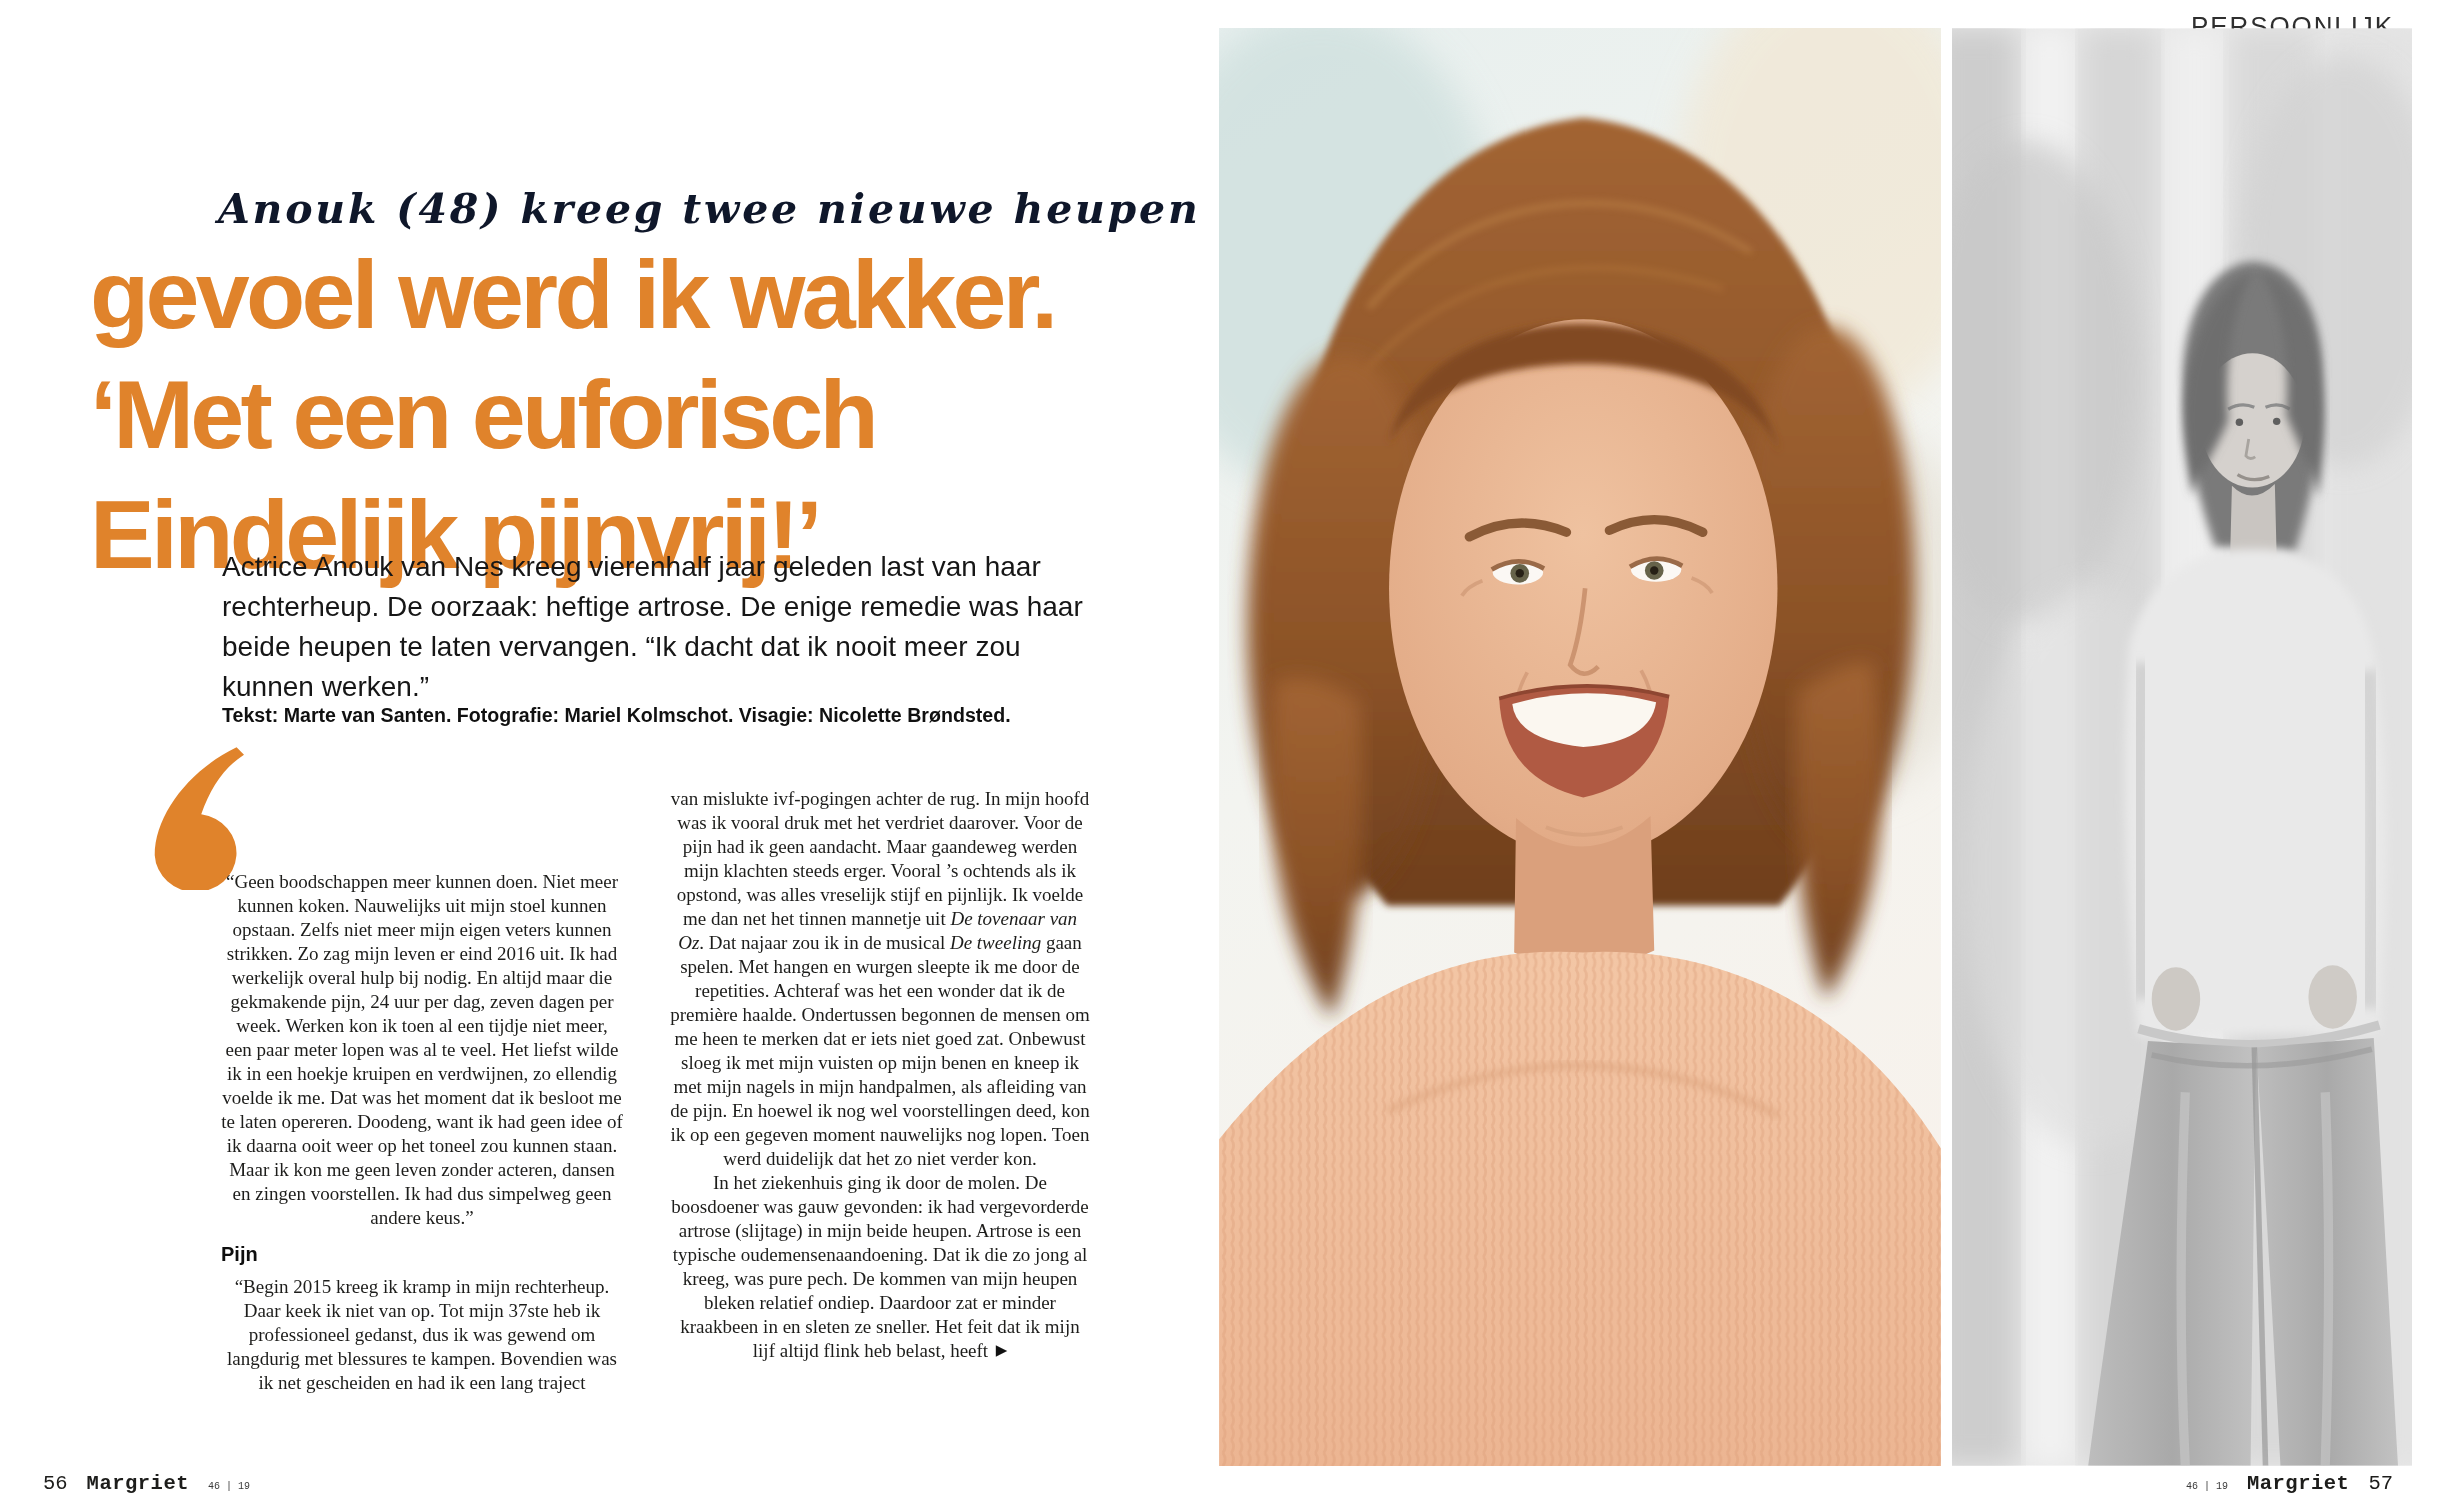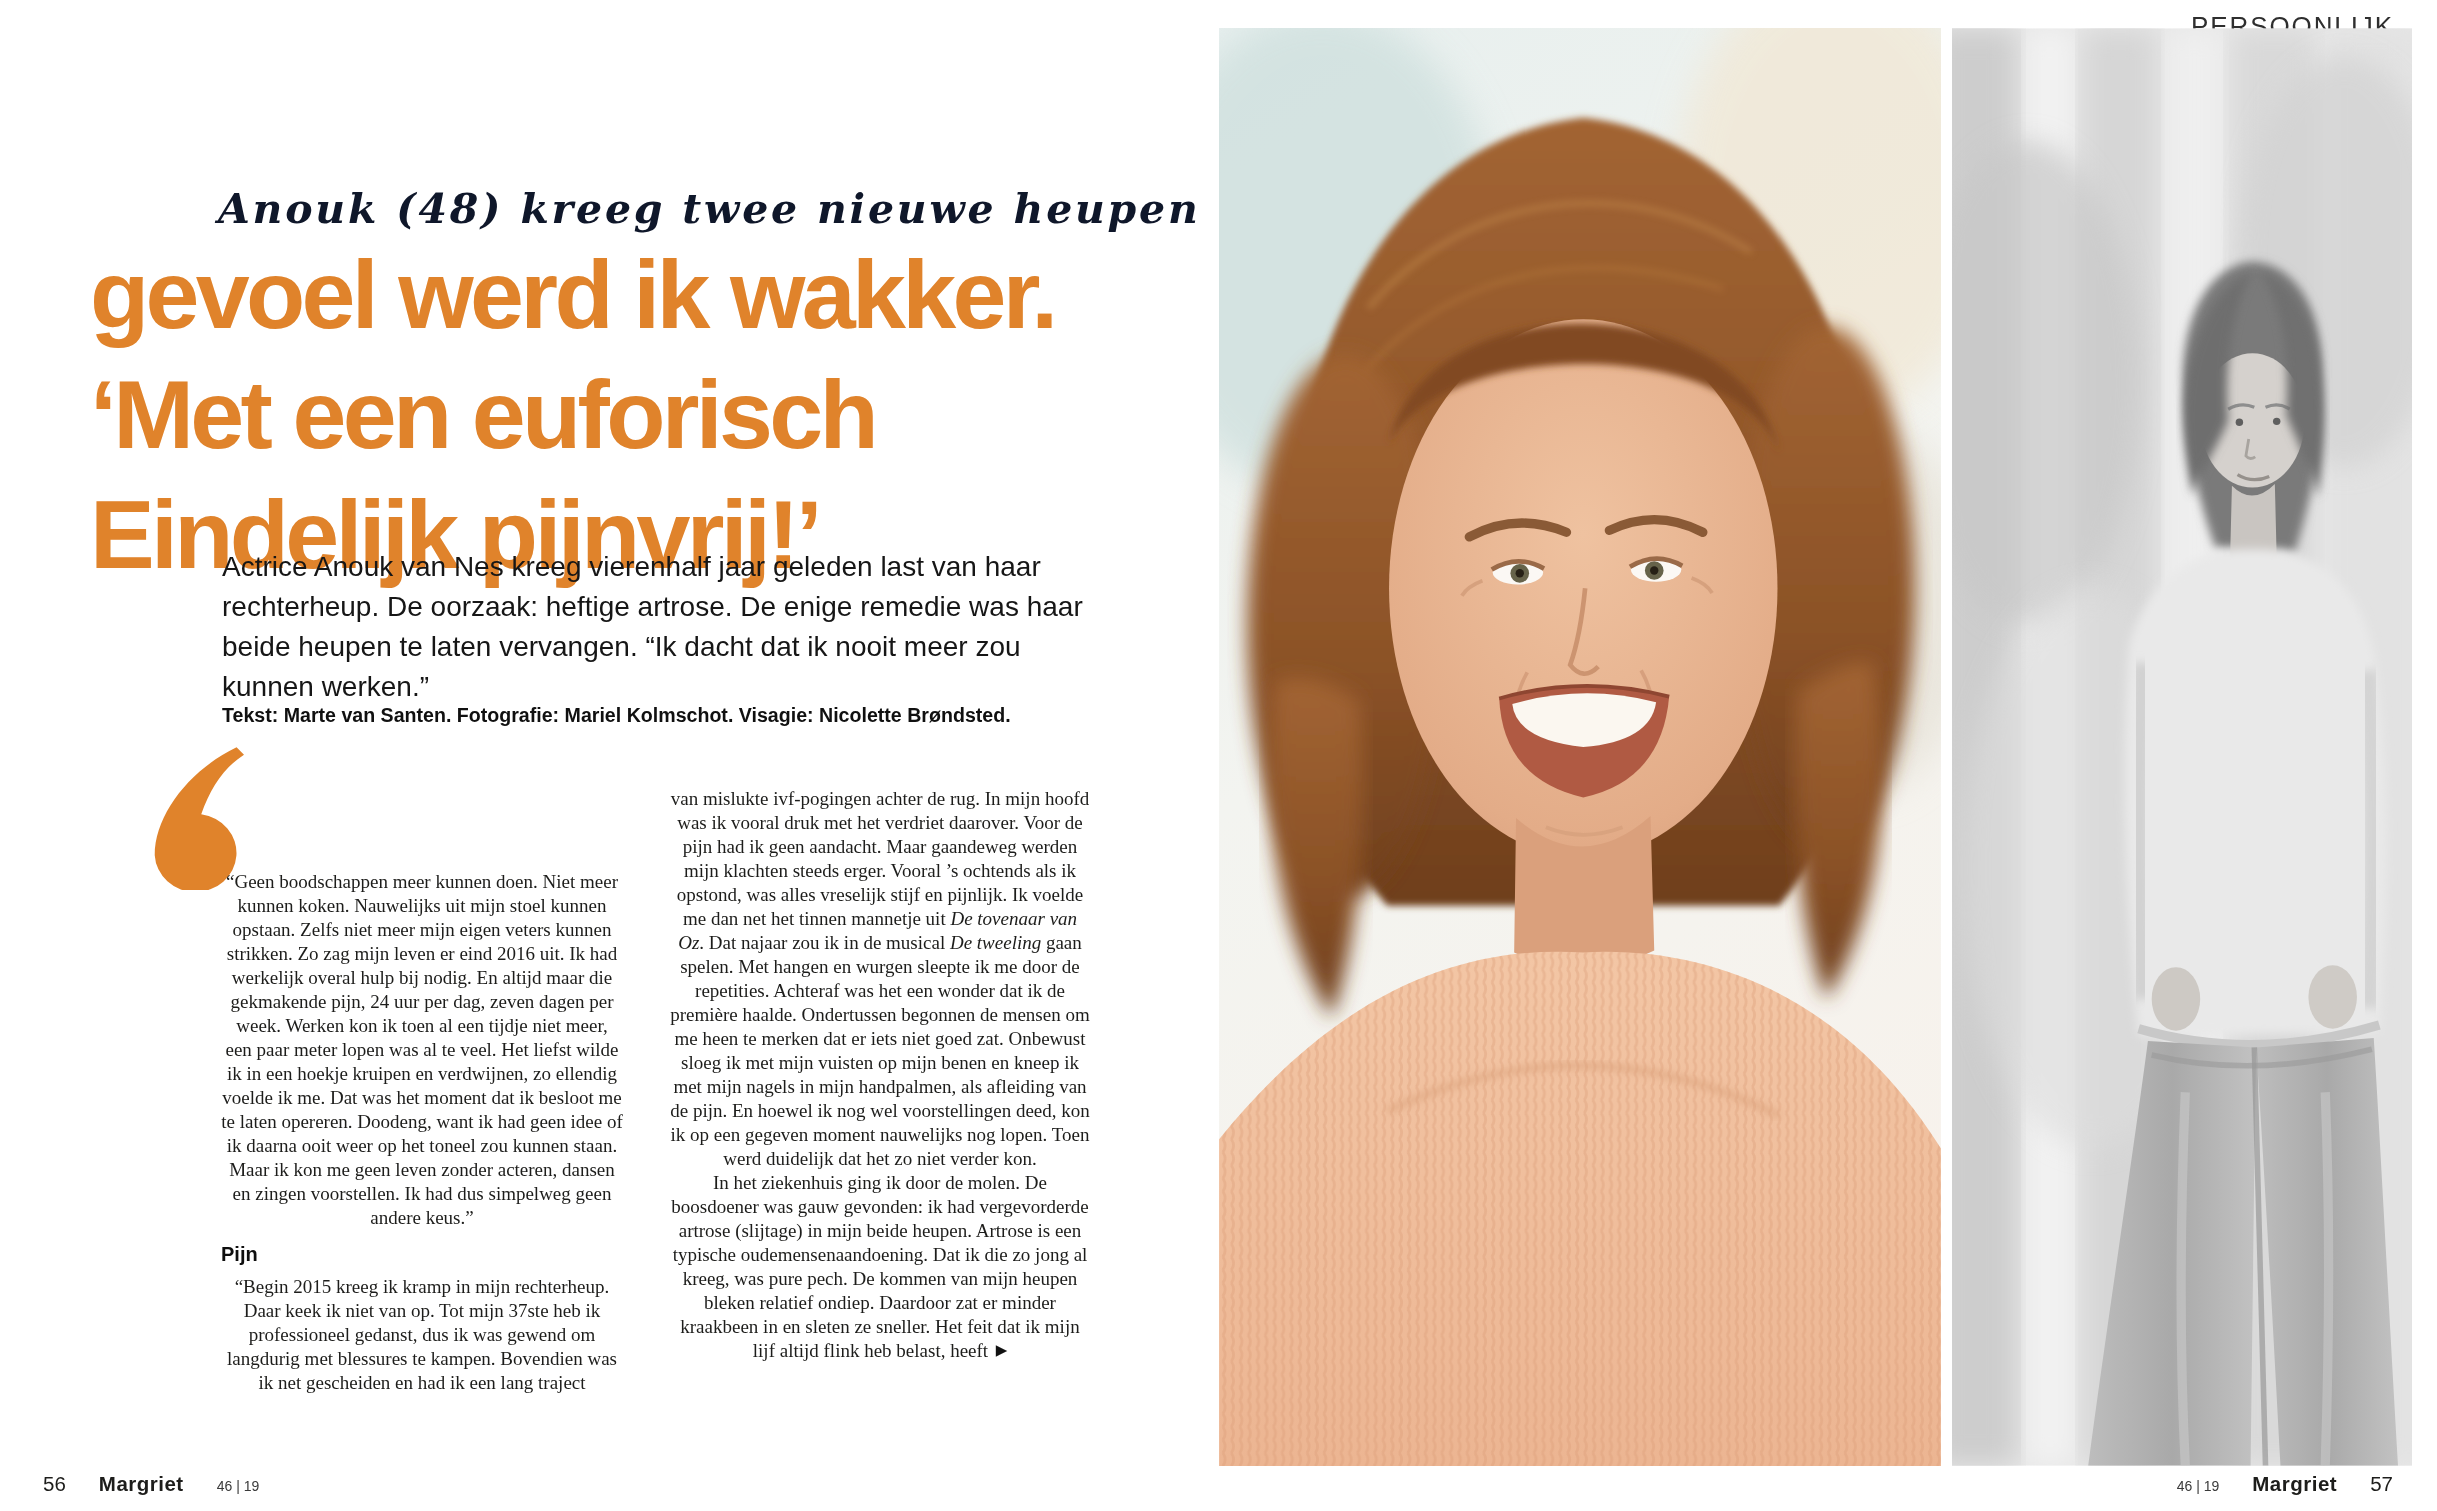--- a/index.html
+++ b/index.html
@@ -34,24 +34,24 @@
         line-height:31px;margin:9.3px 0 4.7px 0;color:#0e0e0e;}
   .seg-italic{font-style:italic;}
   .seg-marker{font-family:"DejaVu Sans",sans-serif;font-size:15px;margin-left:7.5px;
         position:relative;top:-1.9px;color:#111;}
 
   figure{margin:0;padding:0;}
   .photo{position:absolute;top:28px;overflow:hidden;}
   .photo-color{left:1219px;width:722px;height:1438px;}
   .photo-bw{left:1952px;width:460px;height:1438px;}
 
-  .footer{position:absolute;top:1472px;display:flex;align-items:baseline;gap:33px;
-        font-family:Liberation Sans, sans-serif;font-size:20.5px;color:#1d1d1b;}
+  .footer{position:absolute;top:1472px;display:flex;align-items:baseline;gap:19px;
+        font-family:Liberation Mono, monospace;font-size:20.5px;color:#1d1d1b;}
   .footer .brand{font-weight:700;letter-spacing:0.5px;}
-  .footer .issue{font-size:14px;color:#3a3a3a;}
+  .footer .issue{font-size:10px;color:#3a3a3a;}
   .footer-left{left:43px;}
   .footer-right{right:45px;}
 </style>
 </head>
 <body>
 
 <div class="page">
 
   <div class="section-label">PERSOONLIJK</div>
 

